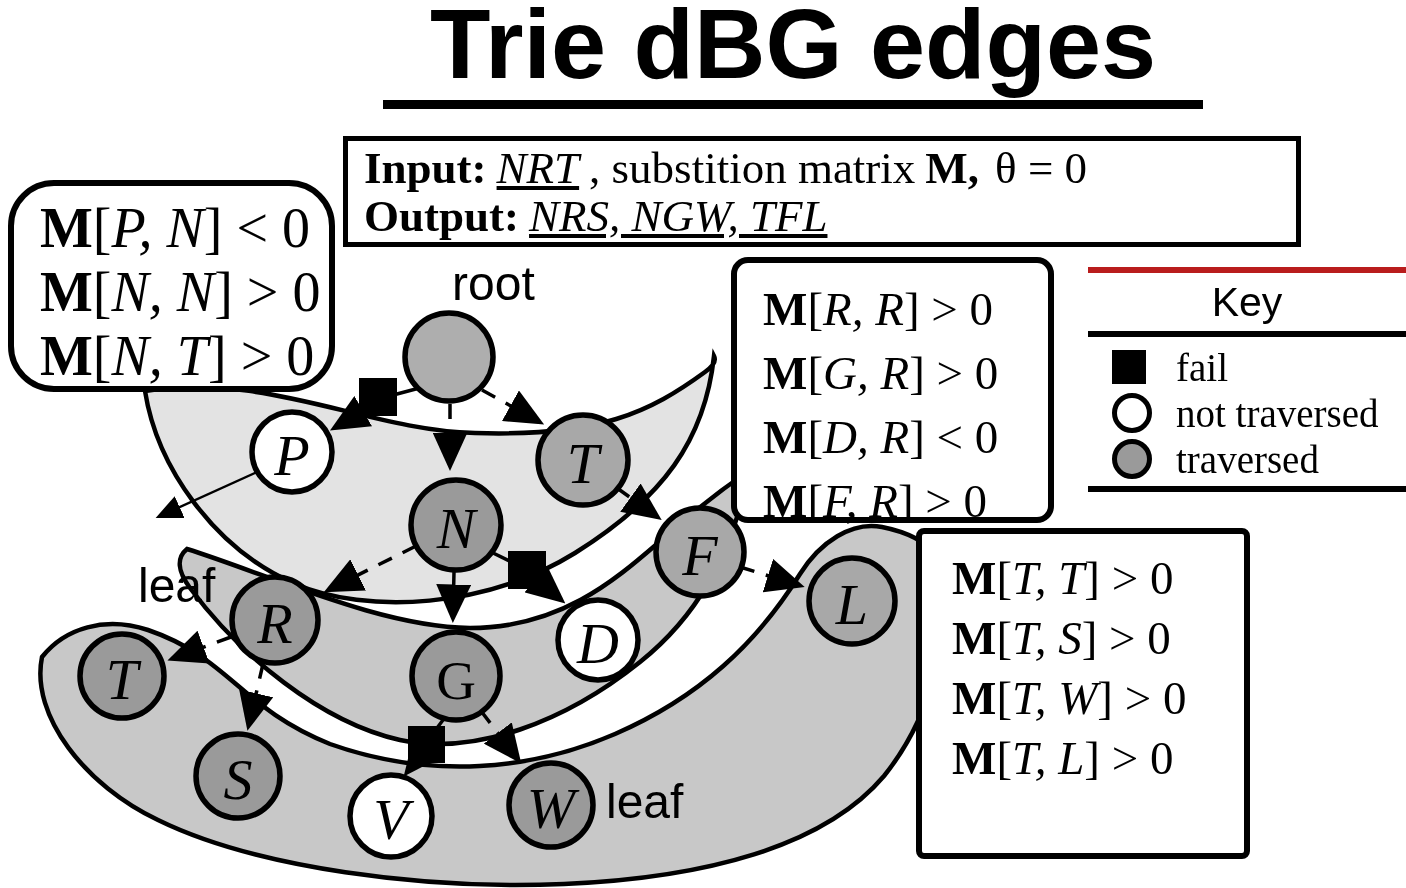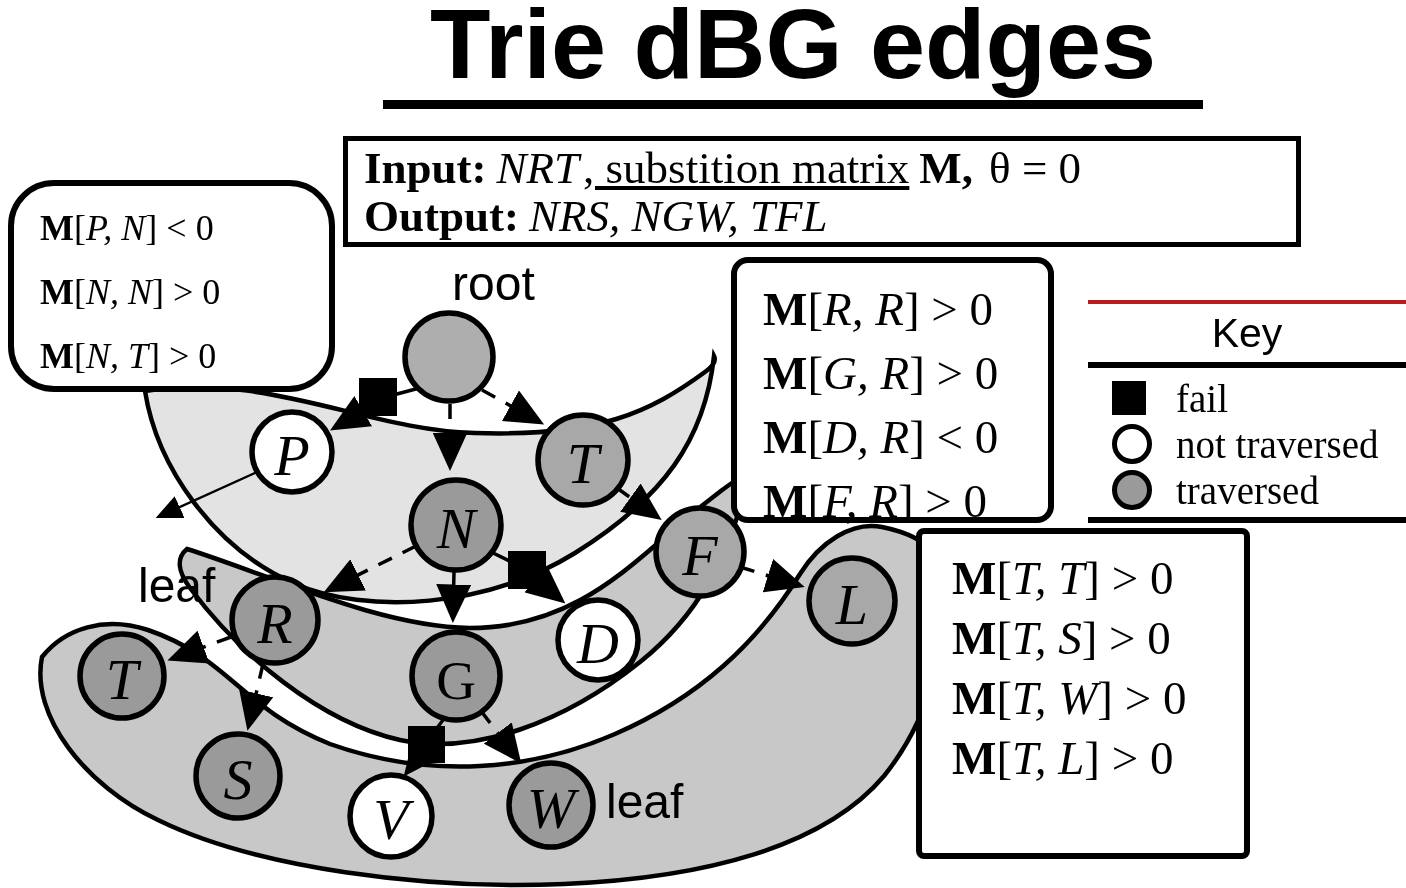--- a/index.html
+++ b/index.html
@@ -10,43 +10,43 @@
   
   .title{position:absolute;left:383px;top:-12px;width:820px;text-align:center;
          font-family:"Liberation Sans",sans-serif;font-weight:700;font-size:99px;
          line-height:112px;color:#000;border-bottom:9px solid #000;letter-spacing:0px;}
 
   
   .io-box{position:absolute;left:343px;top:136px;width:932px;height:98px;background:#fff;
           border:5px solid #000;padding:3px 0 0 16px;font-family:"Liberation Serif",serif;
           font-size:45px;line-height:48px;color:#000;white-space:nowrap;}
   .io-line .lbl{font-weight:700;}
-  .io-line .it{font-style:italic;margin-left:10px;}
-  .io-line .pl{margin-left:4px;text-decoration:underline;}
+  .io-line .it{font-style:italic;margin-left:10px;text-decoration:underline;}
+  .io-line .pl{margin-left:10px;}
   .io-line .bb{font-weight:700;margin-left:10px;}
   .io-line .th{margin-left:16px;}
 
   
   .callout{position:absolute;background:#fff;border:6px solid #000;color:#000;
            font-family:"Liberation Serif",serif;white-space:nowrap;}
   .callout .fline{display:block;}
   .fm{font-weight:700;}
   .fv{font-style:italic;}
   #box-pn{left:8px;top:180px;width:289px;height:190px;border-radius:46px;
-          padding:10px 0 0 26px;font-size:36px;line-height:64px;}
+          padding:10px 0 0 26px;font-size:56px;line-height:64px;}
   #box-rr{left:731px;top:257px;width:285px;height:240px;border-radius:17px;
           padding:14px 0 0 26px;font-size:47px;line-height:64px;}
   #box-tt{left:916px;top:528px;width:292px;height:305px;border-radius:8px;
           padding:14px 0 0 30px;font-size:47px;line-height:60px;}
 
   
   .key{position:absolute;left:1088px;top:267px;width:318px;color:#000;}
-  .key-head{border-top:4px solid #b91c1c;border-bottom:6px solid #000;height:58px;
+  .key-head{border-top:6px solid #b91c1c;border-bottom:6px solid #000;height:58px;
             display:flex;align-items:center;justify-content:center;
-            font-family:"Liberation Sans",sans-serif;font-size:41px;margin-top:33px;}
+            font-family:"Liberation Sans",sans-serif;font-size:41px;}
   .key-items{border-bottom:6px solid #000;padding:7px 0 4px 24px;}
   .key-row{display:flex;align-items:center;height:46px;}
   .key-ic{width:64px;display:flex;align-items:center;}
   .key-lbl{font-family:"Liberation Serif",serif;font-size:39px;}
   .ic-fail{width:34px;height:34px;background:#000;}
   .ic-circ{width:30px;height:30px;border-radius:50%;border:5px solid #000;}
   .ic-trav{background:#9a9a9a;}
   .ic-ntrav{background:#fff;}
 
   

